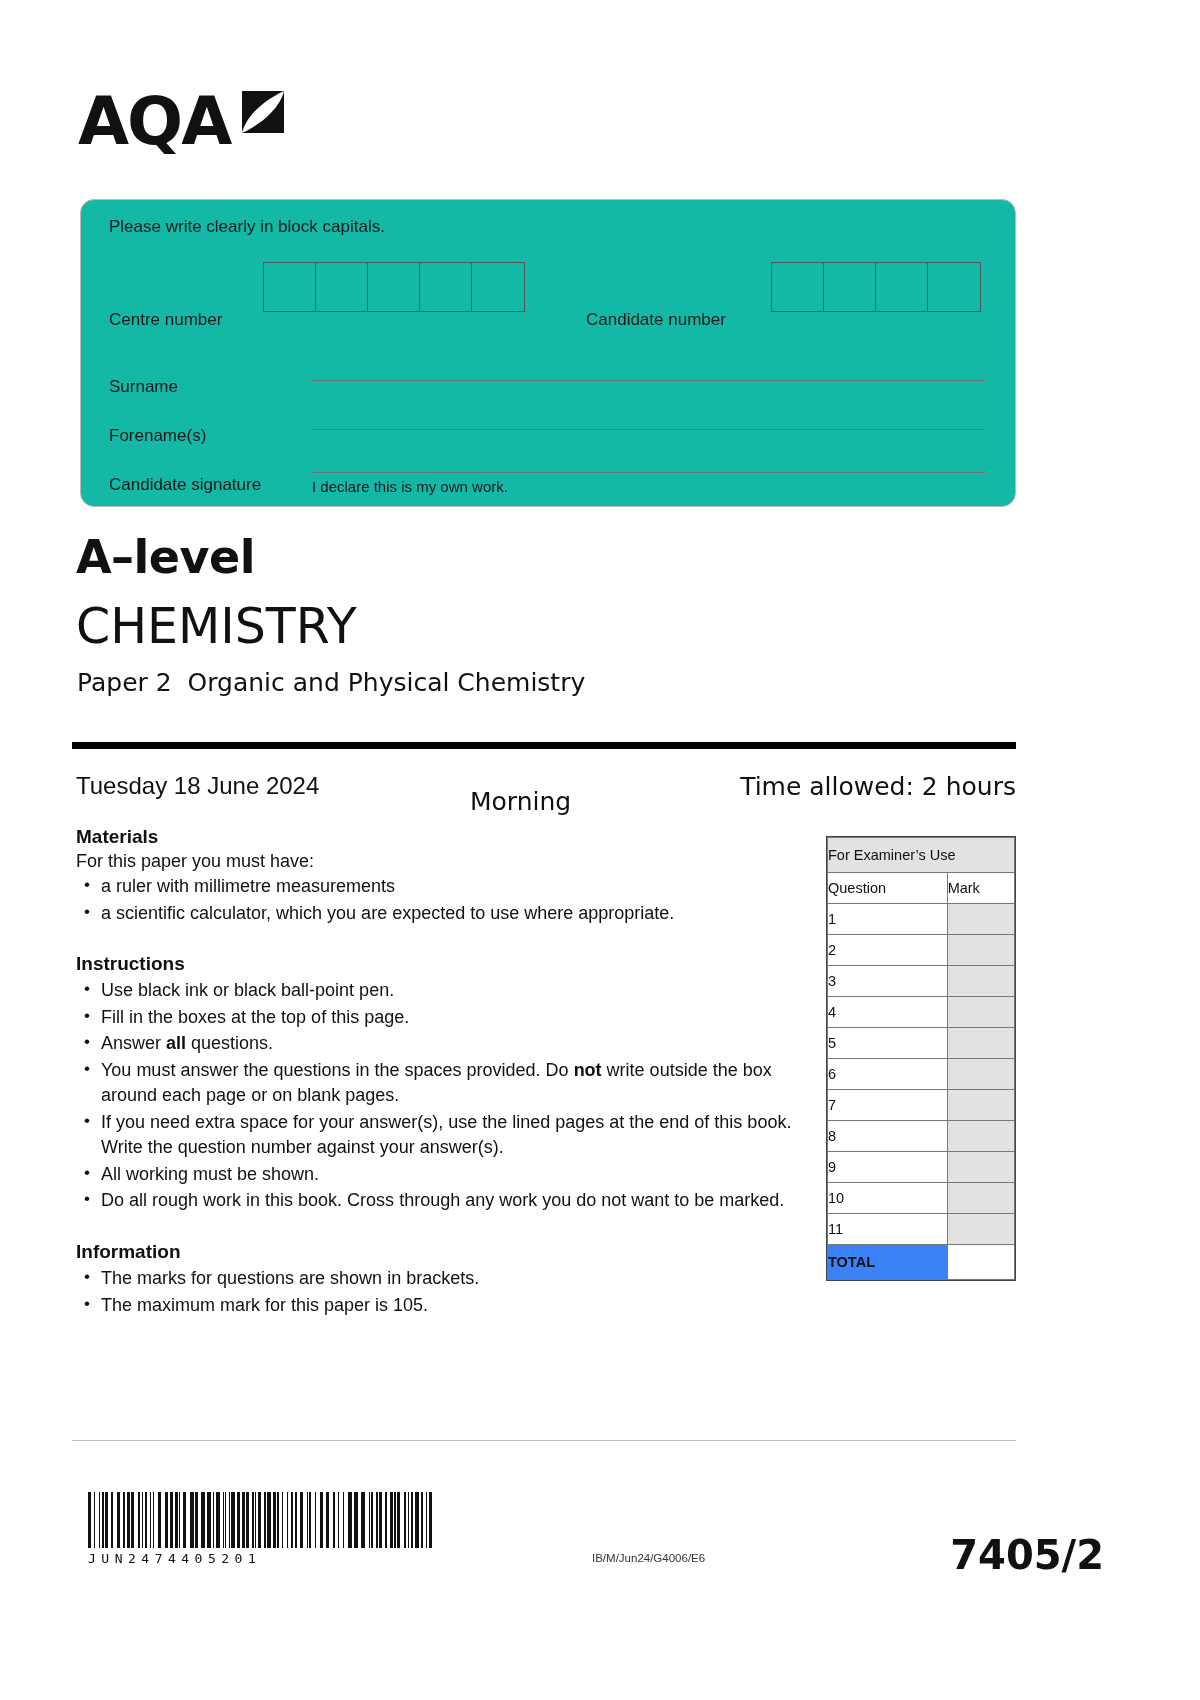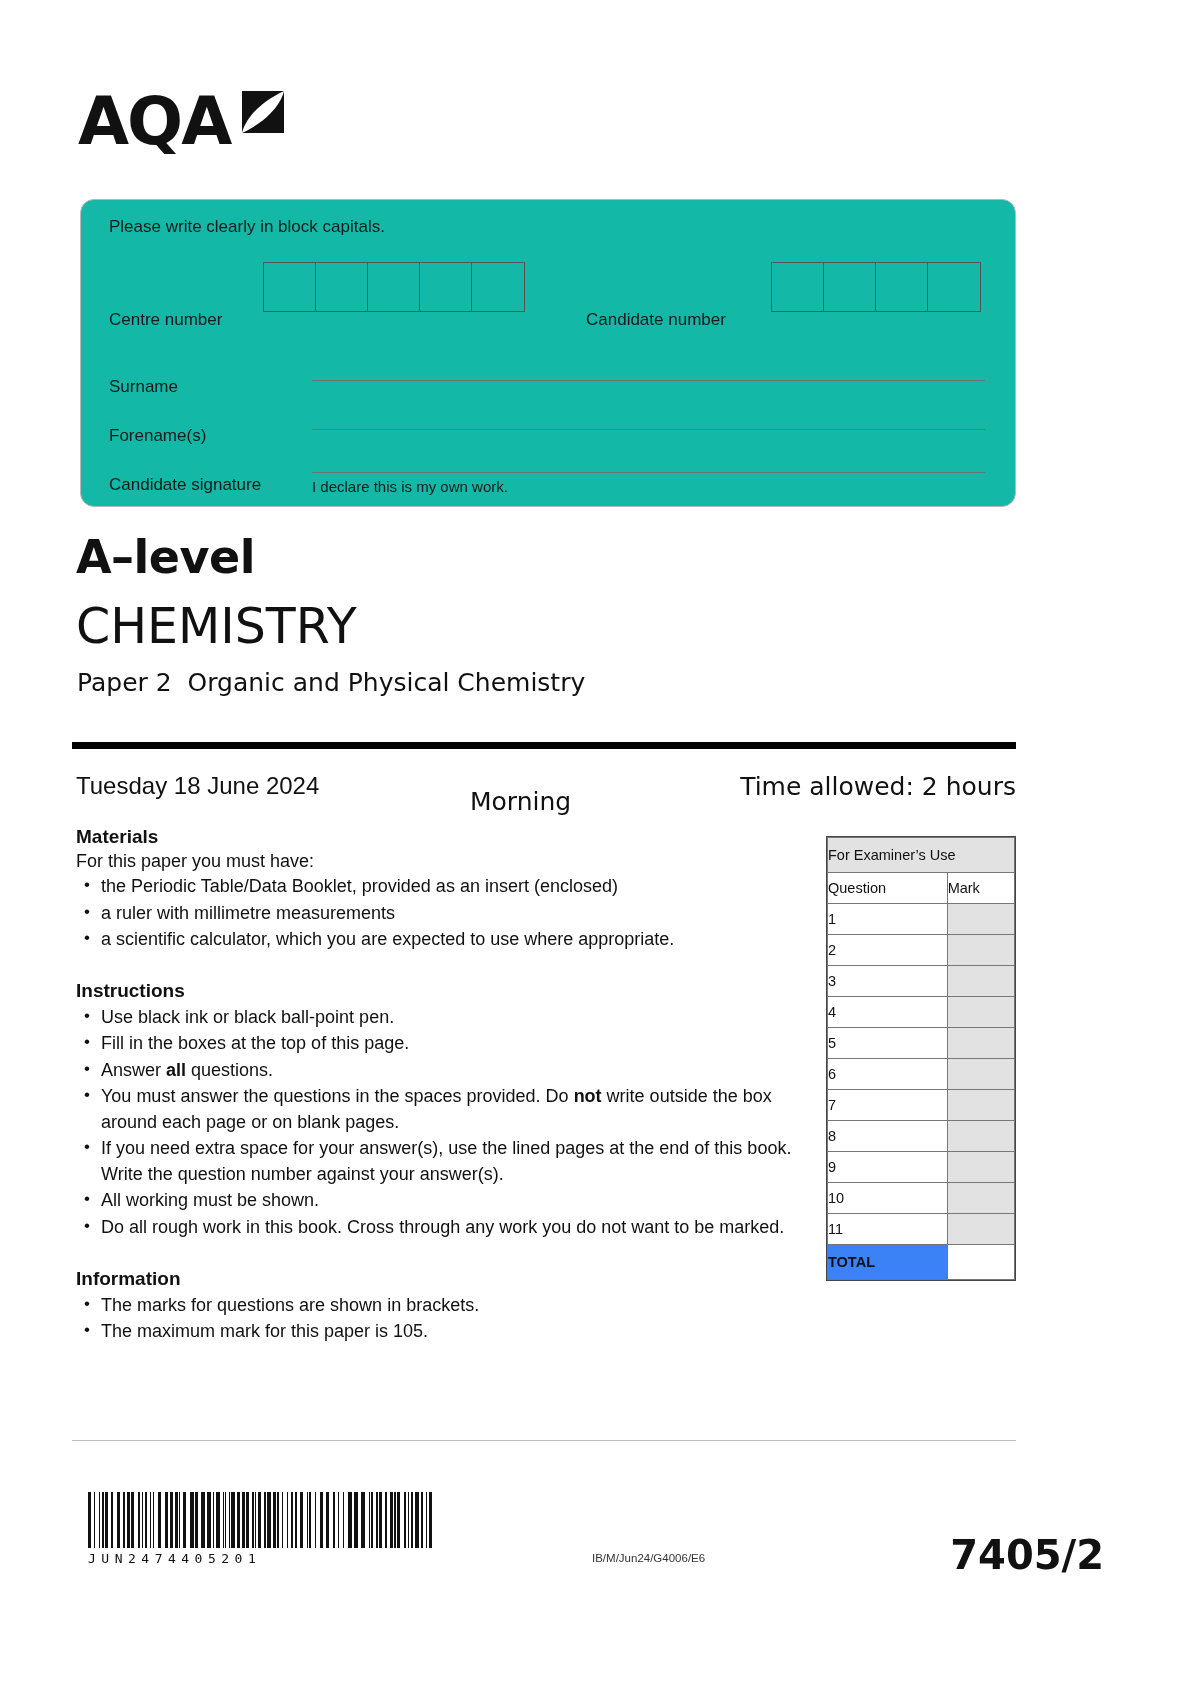--- a/index.html
+++ b/index.html
@@ -345,21 +345,20 @@
   <div class="daterow">
     <span class="d-date">Tuesday 18 June 2024</span>
     <span class="d-session">Morning</span>
     <span class="d-time">Time allowed: 2 hours</span>
   </div>
 
   <div class="content">
     <div class="sec-head">Materials</div>
     <div class="plain">For this paper you must have:</div>
     <ul class="bullets" id="materials-list">
-        <li>the Periodic Table/Data Booklet, provided as an insert (enclosed)</li>
         <li>a ruler with millimetre measurements</li>
         <li>a scientific calculator, which you are expected to use where appropriate.</li>
       </ul>
 
     <div class="gap-md"></div>
 
     <div class="sec-head">Instructions</div>
     <ul class="bullets" id="instructions-list">
         <li>Use black ink or black ball-point pen.</li>
         <li>Fill in the boxes at the top of this page.</li>

